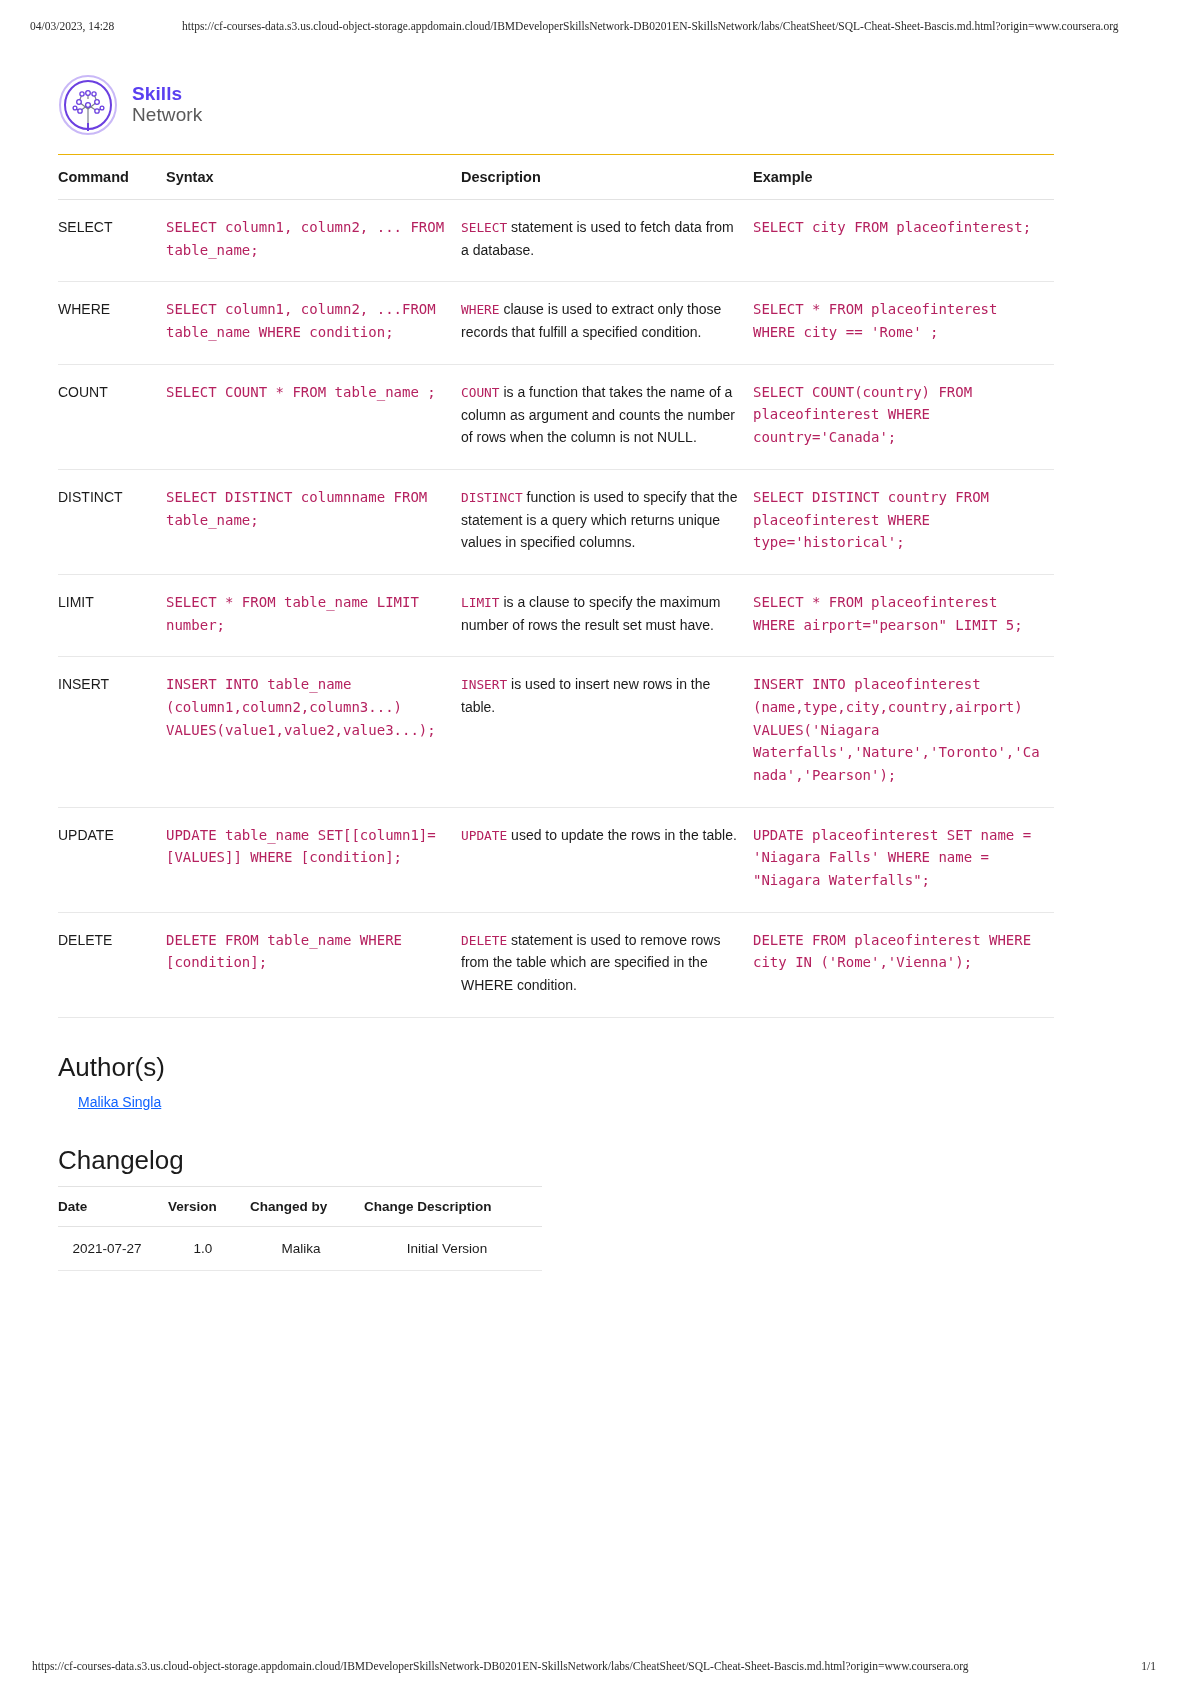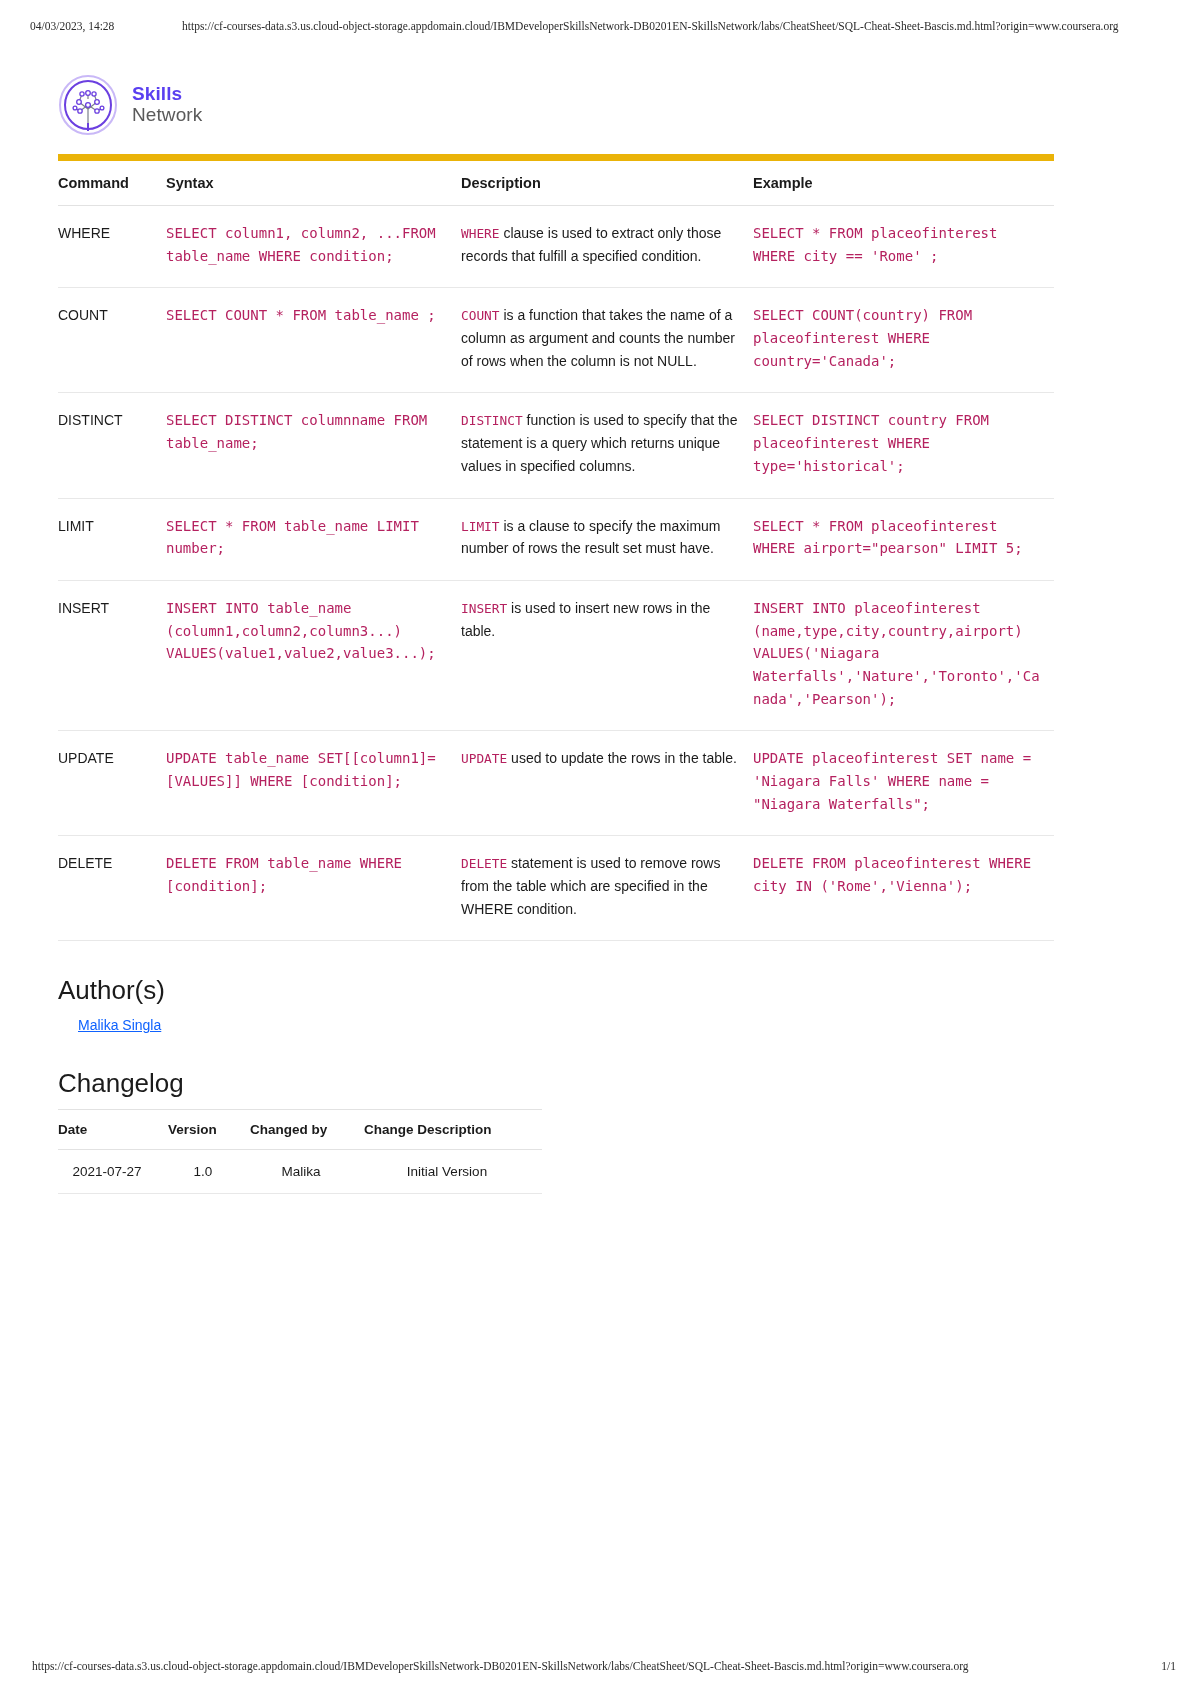--- a/index.html
+++ b/index.html
@@ -49,21 +49,21 @@
     color: #2b2b2b;
     white-space: nowrap;
   }
   .print-footer .pf-url {
     position: absolute;
     left: 32px;
     top: 0;
   }
   .print-footer .pf-page {
     position: absolute;
-    right: 24px;
+    right: 44px;
     top: 0;
   }
 
   
   .page {
     position: absolute;
     left: 58px;
     top: 68px;
     width: 996px;
   }
@@ -112,21 +112,21 @@
     border-collapse: collapse;
     width: 996px;
     table-layout: fixed;
   }
   table.ref th {
     text-align: left;
     font-size: 14.5px;
     font-weight: bold;
     color: #1b1b1b;
     padding: 14px 10px 14px 0;
-    border-top: 7px solid #eab308;
+    border-top: 1px solid #eab308;
     border-bottom: 1px solid #e2e2e2;
     vertical-align: bottom;
   }
   table.ref td {
     vertical-align: top;
     padding: 16px 14px 20px 0;
     border-bottom: 1px solid #e8e8e8;
     font-size: 14px;
     line-height: 1.62;
   }
@@ -261,20 +261,26 @@
     <thead>
       <tr>
         <th>Command</th>
         <th>Syntax</th>
         <th>Description</th>
         <th>Example</th>
       </tr>
     </thead>
     <tbody>
       <tr>
+        <td class="cell-command">SELECT</td>
+        <td class="code">SELECT column1, column2, ... FROM table_name;</td>
+        <td class="desc"><span class="kw">SELECT</span><span> statement is used to fetch data from a database.</span></td>
+        <td class="code">SELECT city FROM placeofinterest;</td>
+      </tr>
+      <tr>
         <td class="cell-command">WHERE</td>
         <td class="code">SELECT column1, column2, ...FROM table_name WHERE condition;</td>
         <td class="desc"><span class="kw">WHERE</span><span> clause is used to extract only those records that fulfill a specified condition.</span></td>
         <td class="code">SELECT * FROM placeofinterest WHERE city == 'Rome' ;</td>
       </tr>
       <tr>
         <td class="cell-command">COUNT</td>
         <td class="code">SELECT COUNT * FROM table_name ;</td>
         <td class="desc"><span class="kw">COUNT</span><span> is a function that takes the name of a column as argument and counts the number of rows when the column is not NULL.</span></td>
         <td class="code">SELECT COUNT(country) FROM placeofinterest WHERE country='Canada';</td>

